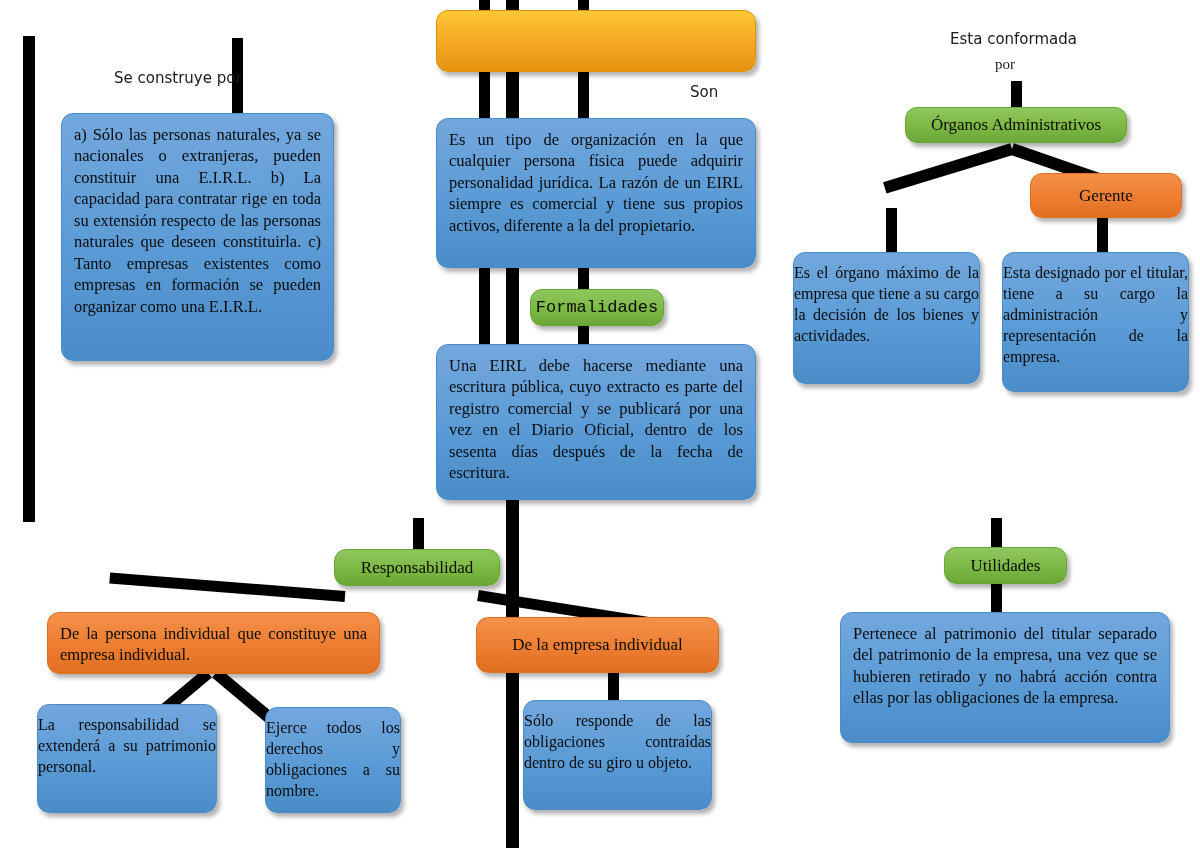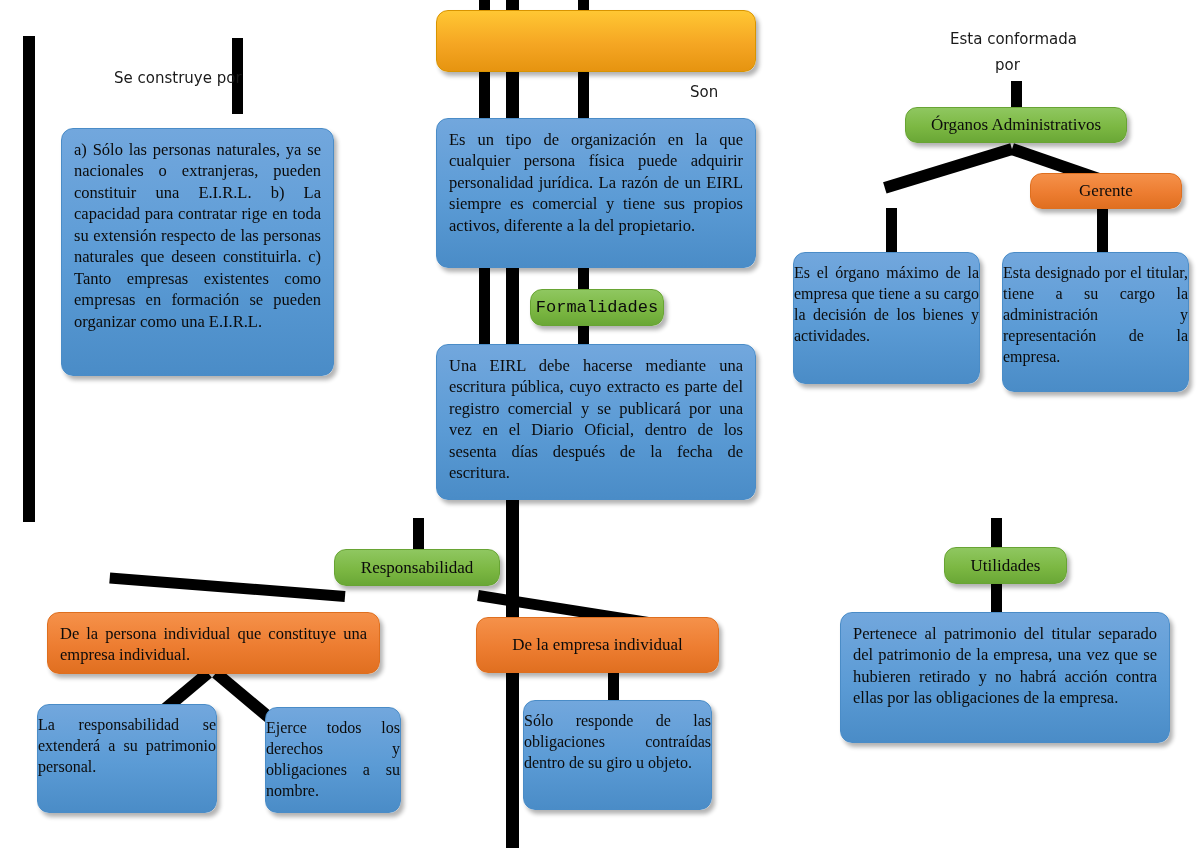--- a/index.html
+++ b/index.html
@@ -140,48 +140,48 @@
 
   <div class="diag" style="left:1012px; top:143px; width:133px; height:12px; transform:rotate(163deg);"></div>
   <div class="diag" style="left:1012px; top:143px; width:97px; height:12px; transform:rotate(19deg);"></div>
 
   <div class="plainlabel" style="left:114px; top:69px;">Se construye por</div>
 
   <div class="plainlabel" style="left:690px; top:83px;">Son</div>
 
   <div class="plainlabel" style="left:950px; top:30px;">Esta conformada</div>
 
-  <div class="plainlabel" style="left:995px; top:56px;">por</div>
+  <div class="plainlabel" style="left:995px; top:56px;font-family:Liberation Serif, serif;">por</div>
 
   <div class="node yellow title-node center" style="left:436px; top:10px; width:320px; height:62px;">
     <span class="txt"></span>
   </div>
 
-  <div class="node blue para" style="left:61px; top:128px; width:273px; height:248px;">
+  <div class="node blue para" style="left:61px; top:113px; width:273px; height:248px;">
     <span class="txt">a) Sólo las personas naturales, ya se nacionales  o extranjeras, pueden constituir una E.I.R.L. b) La capacidad para contratar rige en toda su extensión respecto de las personas naturales que deseen constituirla. c)  Tanto empresas existentes como empresas en formación  se pueden organizar como una E.I.R.L.</span>
   </div>
 
   <div class="node blue para" style="left:436px; top:118px; width:320px; height:150px;">
     <span class="txt">Es un tipo de organización en la que cualquier persona física puede adquirir personalidad jurídica. La razón de un EIRL siempre es comercial y tiene sus propios activos, diferente a la del propietario.</span>
   </div>
 
   <div class="node green pill" style="left:530px; top:289px; width:134px; height:37px;font-family:Liberation Mono, monospace;">
     <span class="txt">Formalidades</span>
   </div>
 
   <div class="node blue para" style="left:436px; top:344px; width:320px; height:156px;">
     <span class="txt">Una EIRL debe hacerse mediante una escritura pública, cuyo extracto es parte del registro comercial y se publicará por una vez en el Diario Oficial, dentro de los sesenta días después de la fecha de escritura.</span>
   </div>
 
   <div class="node green pill" style="left:905px; top:107px; width:222px; height:36px;">
     <span class="txt">Órganos Administrativos</span>
   </div>
 
 
-  <div class="node orange pill" style="left:1030px; top:173px; width:152px; height:36px;">
+  <div class="node orange pill" style="left:1030px; top:173px; width:152px; height:45px;">
     <span class="txt">Gerente</span>
   </div>
 
   <div class="node blue para-sm" style="left:793px; top:252px; width:187px; height:132px;">
     <span class="txt">Es el órgano máximo de la empresa que tiene a su cargo la decisión de los bienes y actividades.</span>
   </div>
 
   <div class="node blue para-sm" style="left:1002px; top:252px; width:187px; height:140px;">
     <span class="txt">Esta designado por el titular, tiene a su cargo la administración y representación de la empresa.</span>
   </div>

